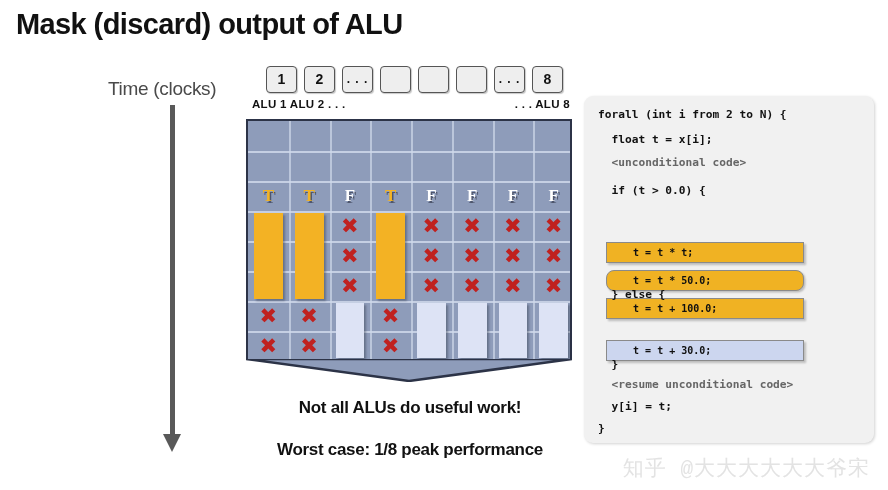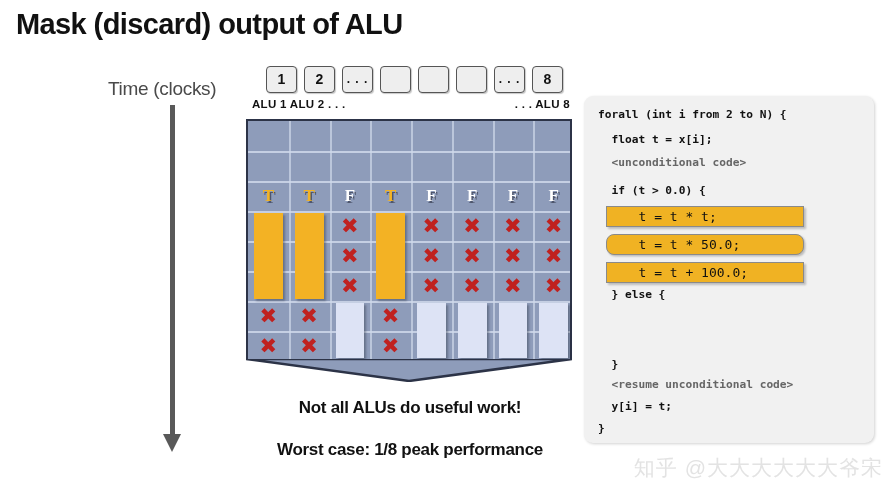--- a/index.html
+++ b/index.html
@@ -219,37 +219,38 @@
     color: #111111;
     white-space: pre;
   }
   .code-line.dim { color: #666666; font-weight: bold; }
   .code-box {
     position: absolute;
     box-sizing: border-box;
     border: 1.2px solid #8a8a8a;
     box-shadow: 1.5px 1.5px 2px rgba(0,0,0,0.22);
     font-family: "DejaVu Sans Mono", monospace;
-    font-size: 13px;
-    font-weight: normal;
+    font-size: 10px;
+    font-weight: bold;
     color: #111111;
     white-space: pre;
     line-height: 20px;
+    margin-top: 36px;
   }
   .code-box.orange { background: #f0b223; }
   .code-box.blue { background: #ccd6ef; }
 
   
   #watermark {
     position: absolute;
-    right: 5px;
+    right: 18px;
     bottom: 8px;
     font-size: 21px;
     color: #e3e3e3;
-    font-family: Liberation Sans, sans-serif;
+    font-family: Liberation Mono, monospace;
     letter-spacing: 1px;
     white-space: nowrap;
   }
 </style>
 </head>
 <body>
 
 <div id="slide-title">Mask (discard) output of ALU</div>
 
 <div id="time-axis">
@@ -339,19 +340,20 @@
 
 <div id="code-panel">
     <div class="code-line" style="left: 14px; top: 12px;">forall (int i from 2 to N) {</div>
     <div class="code-line" style="left: 14px; top: 37px;">  float t = x[i];</div>
     <div class="code-line dim" style="left: 14px; top: 60px;">  &lt;unconditional code&gt;</div>
     <div class="code-line" style="left: 14px; top: 88px;">  if (t &gt; 0.0) {</div>
     <div class="code-box orange" style="left: 22px; top: 110px; width: 198px; height: 21px; padding-left: 8px;">   t = t * t;</div>
     <div class="code-box orange" style="left: 22px; top: 138px; width: 198px; height: 21px; padding-left: 8px; border-radius: 8px;">   t = t * 50.0;</div>
     <div class="code-box orange" style="left: 22px; top: 166px; width: 198px; height: 21px; padding-left: 8px;">   t = t + 100.0;</div>
     <div class="code-line" style="left: 14px; top: 192px;">  } else {</div>
+    <div class="code-box blue" style="left: 22px; top: 208px; width: 198px; height: 21px; padding-left: 8px;">   t = t + 30.0;</div>
     <div class="code-line" style="left: 14px; top: 262px;">  }</div>
     <div class="code-line dim" style="left: 14px; top: 282px;">  &lt;resume unconditional code&gt;</div>
     <div class="code-line" style="left: 14px; top: 304px;">  y[i] = t;</div>
     <div class="code-line" style="left: 14px; top: 326px;">}</div>
   </div>
 
 <div id="watermark">知乎 @大大大大大大爷宋</div>
 
 </body></html>

